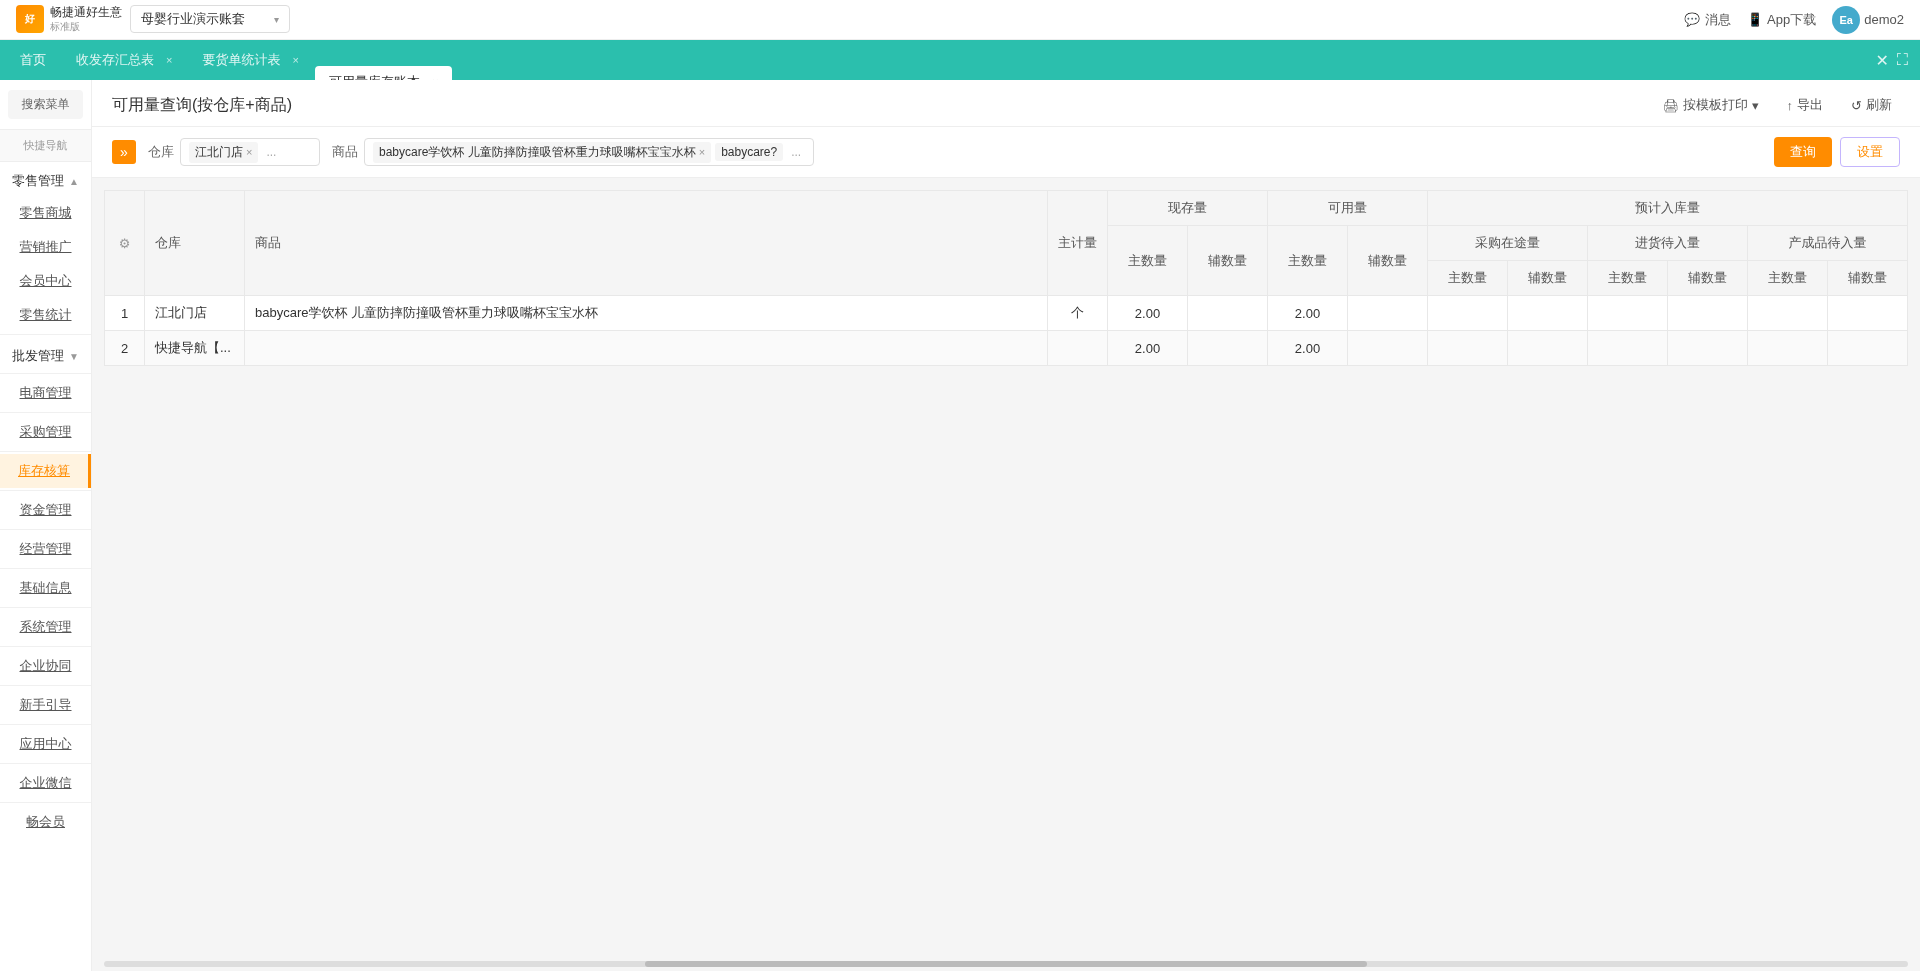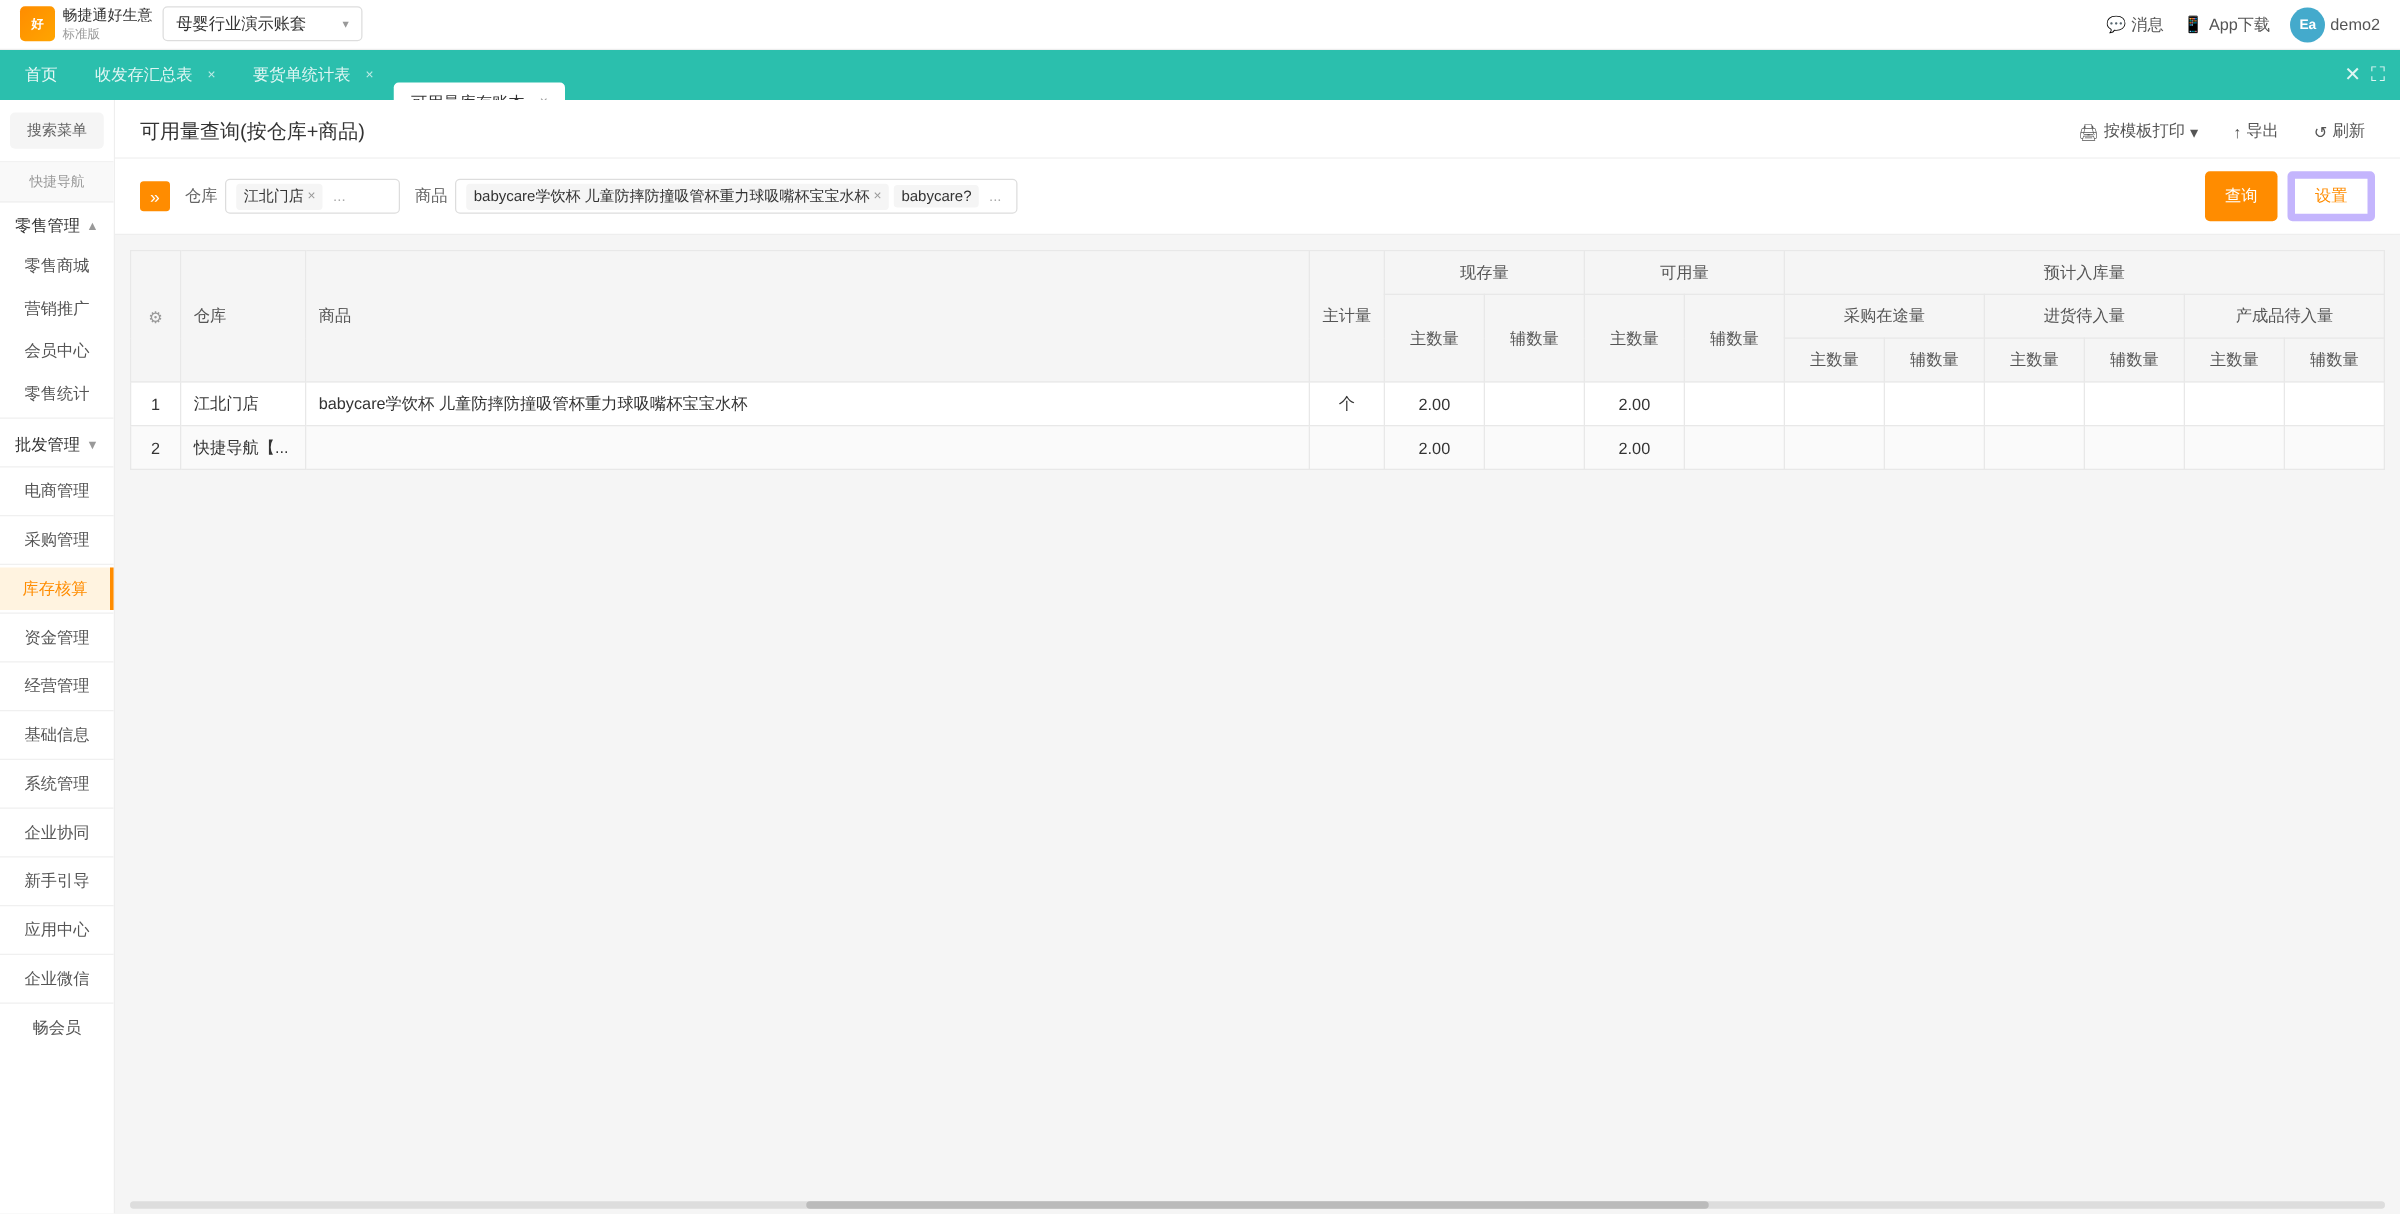--- a/index.html
+++ b/index.html
@@ -205,20 +205,21 @@
     .sidebar-section-arrow {
       font-size: 10px;
       color: #999;
     }
     .sidebar-item {
       padding: 8px 12px;
       font-size: 13px;
       color: #555;
       cursor: pointer;
       text-align: center;
+      text-decoration: underline;
     }
     .sidebar-item.active {
       background: #fff3e0;
       color: #ff8c00;
       border-right: 3px solid #ff8c00;
     }
     .sidebar-divider {
       height: 1px;
       background: #f0f0f0;
       margin: 2px 0;
@@ -339,21 +340,21 @@
       color: white;
       border: none;
       border-radius: 4px;
       font-size: 13px;
       cursor: pointer;
     }
     .btn-settings {
       padding: 5px 16px;
       background: #fff;
       color: #ff8c00;
-      border: 6px solid #c4b5fd;
+      border: 1px solid #c4b5fd;
       border-radius: 4px;
       font-size: 13px;
       cursor: pointer;
     }
 
     
     .table-area {
       flex: 1;
       overflow: auto;
       padding: 12px 12px 0;

